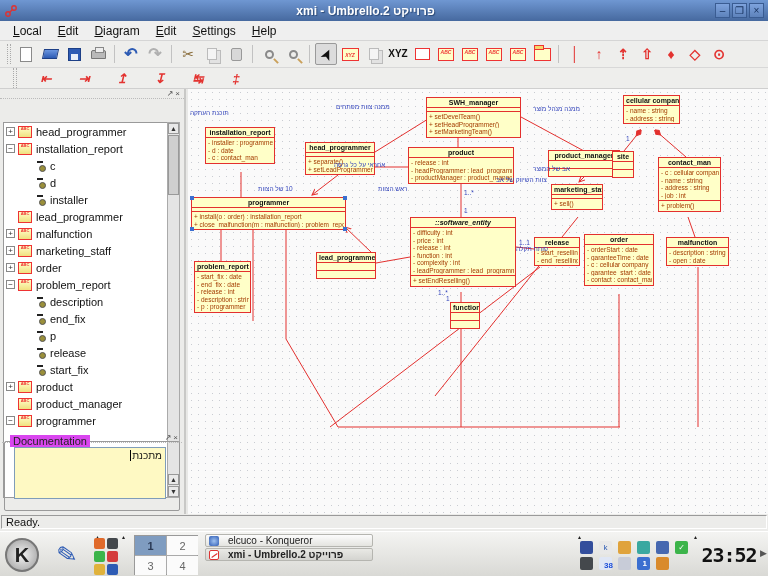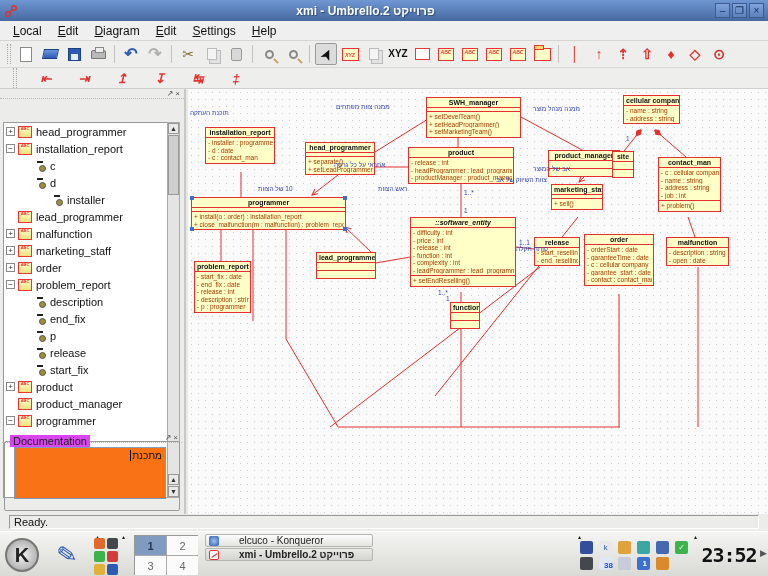--- a/index.html
+++ b/index.html
@@ -74,61 +74,61 @@
   #treescroll { position:absolute; right:4px; top:33px; width:13px; height:376px; background:#e4e4e4; border:1px solid #aaa; }
   .sbtn { width:11px; height:11px; background:#e9e9e9; border:1px solid #999; font-size:7px; text-align:center; line-height:10px; color:#333; }
   #treescroll .thumb { position:absolute; left:0; top:12px; width:11px; height:60px; background:#cfcfcf; border:1px solid #999; }
   #treescroll .b1 { position:absolute; top:0; }
   #treescroll .b2 { position:absolute; bottom:12px; }
   #treescroll .b3 { position:absolute; bottom:0; }
 
   #docpanel { position:absolute; left:2px; top:344px; width:180px; height:79px; }
   #docbox { position:absolute; left:2px; top:8px; width:176px; height:70px; border:1px solid #9a9a9a; border-radius:2px; }
   #doclegend { position:absolute; left:8px; top:2px; background:#d946ef; padding:0 3px; font-size:11px; color:#222; }
-  #docedit { position:absolute; left:12px; top:14px; width:152px; height:52px; background:#f97316; border:1px solid #7f9db9;
+  #docedit { position:absolute; left:12px; top:14px; width:152px; height:52px; background:#fef9c3; border:1px solid #7f9db9;
     font-size:10px; direction:rtl; padding:2px 3px; color:#111; }
   .caret { border-left:1px solid #000; margin-right:1px; }
 
   
   #canvas { position:absolute; left:188px; top:0; width:580px; height:425px; background:#fafafa;
     background-image:radial-gradient(#c9ccd2 0.8px, transparent 0.9px); background-size:7px 7px; overflow:hidden; }
   #wires { position:absolute; left:0; top:0; width:580px; height:425px; }
   .uml { position:absolute; background:#ffffc8; border:1px solid #e3302e; font-size:6.5px; z-index:2; }
   .uml-t { font-size:7px; font-weight:bold; color:#111; text-align:center; padding:1px 2px; white-space:nowrap; overflow:hidden; }
   .uml-t.it { font-style:italic; }
   .uml-s { border-top:1px solid #e3302e; padding:1px 1px 1px 2px; }
   .uml-e { min-height:8px; }
   .uml-m { font-size:6.5px; line-height:7.5px; color:#a33b00; white-space:nowrap; overflow:hidden; }
   .hdl { position:absolute; width:4px; height:4px; background:#3b6fd0; z-index:3; }
   .hdl.lt { left:-2px; top:-2px; } .hdl.rt { right:-2px; top:-2px; }
   .hdl.lb { left:-2px; bottom:-2px; } .hdl.rb { right:-2px; bottom:-2px; }
   .dlabel { position:absolute; font-size:6.5px; color:#3344bb; white-space:nowrap; z-index:4; direction:rtl; }
   .dmult { position:absolute; font-size:6.5px; color:#3344bb; white-space:nowrap; z-index:4; }
 
   
-  #statusbar { position:absolute; left:0; top:514px; width:768px; height:17px; background:#ececea; padding:1px 9px; }
+  #statusbar { position:absolute; left:0; top:514px; width:768px; height:17px; background:#ececea; padding:1px 1px; }
   #statusbar .inner { height:14px; border:1px solid; border-color:#9a9a9a #fff #fff #9a9a9a; font-size:11px; color:#111; padding:0 4px; line-height:13px; }
 
   
   #taskbar { position:absolute; left:0; top:531px; width:768px; height:45px;
     background:linear-gradient(#f4f4f2,#d9d9d5); border-top:1px solid #fff; }
   #kbtn { position:absolute; left:1px; top:2px; width:42px; height:41px; display:flex; align-items:center; justify-content:center; }
   #kgear { width:34px; height:34px; border-radius:50%; background:radial-gradient(#f4f4f4,#9a9a9a); border:2px solid #777;
     color:#222; font-weight:bold; font-size:20px; text-align:center; line-height:30px; }
   #pencilbtn { position:absolute; left:46px; top:2px; width:42px; height:41px; display:flex; align-items:center; justify-content:center; }
   #pencilbtn .g { font-size:24px; color:#2d5bb4; transform:rotate(-10deg); }
   #applets { position:absolute; left:94px; top:6px; width:36px; height:38px; display:grid; grid-template-columns:12px 12px; grid-auto-rows:12px; gap:1px; }
   .applet { width:11px; height:11px; border-radius:2px; }
   .popup-arrow { position:absolute; font-size:6px; color:#222; }
   #pager { position:absolute; left:134px; top:3px; width:64px; height:40px; display:grid; grid-template-columns:31px 31px; grid-auto-rows:19px; gap:1px; background:#aaa; border:1px solid #999; }
   .pcell { background:#fbfbfb; color:#666; font-size:11px; display:flex; align-items:center; justify-content:center; }
   .pcell.active { background:#7f9cc0; color:#2a3a55; font-weight:bold; }
   #tasks { position:absolute; left:205px; top:2px; width:360px; height:42px; display:flex; flex-direction:column; flex-wrap:wrap; gap:1px; }
   .task { width:168px; height:13px; background:linear-gradient(#fcfcfc,#e4e4e0); border:1px solid #b5b5b0; border-radius:2px;
-    display:flex; align-items:center; padding:0 3px; gap:20px; overflow:hidden; }
+    display:flex; align-items:center; padding:0 3px; gap:9px; overflow:hidden; }
   .task.active { background:linear-gradient(#e9e9e5,#d4d4d0); font-weight:bold; }
   .tklabel { font-size:10px; color:#222; white-space:nowrap; overflow:hidden; }
   .tkic { width:10px; height:10px; flex:0 0 auto; border-radius:2px; }
   .tkic-konqueror { background:radial-gradient(#9fc2f0,#2d5bb4); }
   .tkic-umbrello { background:#fff; border:1px solid #d33; position:relative; }
   .tkic-umbrello::after { content:""; position:absolute; left:1px; top:4px; width:7px; height:1px; background:#d33; transform:rotate(-35deg); }
   .tkic-folder { background:linear-gradient(#ffd977,#e8a33d); border:1px solid #b07820; }
   #tray { position:absolute; left:576px; top:3px; width:122px; height:40px; display:flex; flex-wrap:wrap; gap:3px 6px; align-content:center; padding-left:4px; }
   .tray-ic { width:13px; height:13px; border-radius:2px; position:relative; font-size:8px; color:#fff; text-align:center; line-height:13px; }
   .tray-badge { position:absolute; right:-1px; bottom:0px; font-size:8px; font-weight:bold; color:#1d4ed8; background:transparent; line-height:8px; }
@@ -296,21 +296,21 @@
           <div class="trow" style="padding-left: 18px;">
             <span class="texp-sp"></span>
             <span class="tic-attr"></span>
             <span class="tlabel">c</span>
           </div>
           <div class="trow" style="padding-left: 18px;">
             <span class="texp-sp"></span>
             <span class="tic-attr"></span>
             <span class="tlabel">d</span>
           </div>
-          <div class="trow" style="padding-left: 35px;">
+          <div class="trow" style="padding-left: 18px;">
             <span class="texp-sp"></span>
             <span class="tic-attr"></span>
             <span class="tlabel">installer</span>
           </div>
           <div class="trow" style="padding-left: 2px;">
             <span class="texp-sp"></span>
             <span class="tic-class">ABC</span>
             <span class="tlabel">lead_programmer</span>
           </div>
           <div class="trow" style="padding-left: 2px;">

